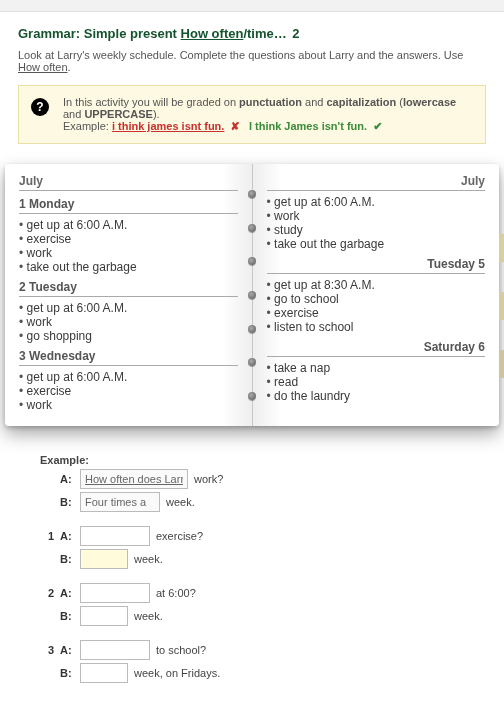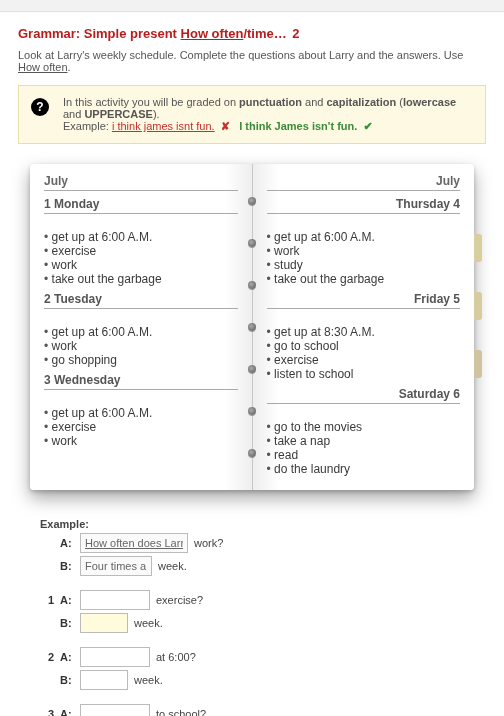--- a/index.html
+++ b/index.html
@@ -1,39 +1,39 @@
 <!DOCTYPE html>
 <html><head>
 <meta charset="utf-8">
 <style>
   * { box-sizing: border-box; }
   body { margin: 0; font-family: Arial, sans-serif; font-size: 12px; color: #333; background: #fff; }
   .page { width: 504px; min-height: 716px; background: #fff; padding: 0 0 20px 0; position: relative; }
   .topbar { height: 12px; background: #f2f2f2; border-bottom: 1px solid #e0e0e0; }
-  .title { color: #b91c1c; font-size: 13px; font-weight: bold; padding: 14px 18px 4px 18px; }
+  .title { color: #14532d; font-size: 13px; font-weight: bold; padding: 14px 18px 4px 18px; }
   .title .link { text-decoration: underline; }
   .dots { letter-spacing: 1px; }
   .intro { font-size: 11px; color: #555; padding: 4px 18px 12px 18px; }
   .intro .ul { text-decoration: underline; }
   .notice { margin: 0 18px; background: #fdf9e2; border: 1px solid #ecdfa5; padding: 10px 12px 10px 44px; position: relative; font-size: 11px; color: #555; }
   .notice .qmark { position: absolute; left: 12px; top: 12px; width: 18px; height: 18px; border-radius: 50%; background: #000; color: #fff; text-align: center; line-height: 18px; font-size: 12px; font-weight: bold; }
   .notice .bold { font-weight: bold; }
-  .notice .wrong { color: #c9302c; font-weight: normal; text-decoration: underline; text-align: center; }
+  .notice .wrong { color: #c9302c; font-weight: bold; text-decoration: underline; text-align: center; }
   .notice .xmark { color: #c9302c; font-weight: bold; }
   .notice .right { color: #3a8c3a; font-weight: bold; }
   .notice .check { color: #3a8c3a; font-weight: bold; }
   
-  .plannerwrap { margin: 20px auto 0 auto; width: 444px; position: relative; }
+  .plannerwrap { margin: 20px auto 0 auto; width: 494px; position: relative; }
   .planner { display: flex; background: #fff; border-radius: 4px; box-shadow: 0 8px 18px rgba(0,0,0,.35), 0 2px 4px rgba(0,0,0,.2); overflow: hidden; }
   .plannercol { flex: 1; padding: 10px 14px 14px 14px; position: relative; }
   .plannercol.left { border-right: 1px solid #c7c7c7; background: linear-gradient(to right, #fff 88%, #eee 100%); }
   .plannercol.right { background: linear-gradient(to right, #eee 0%, #fff 12%); }
   .monthrow { border-bottom: 1px solid #aaa; padding-bottom: 2px; margin-bottom: 4px; text-align: left; color: #666; font-weight: bold; font-size: 12px; }
   .monthrow.rt { text-align: right; }
-  .dayhdr { border-bottom: 1px solid #aaa; padding-bottom: 2px; margin-top: 6px; margin-bottom: 16px; color: #555; font-weight: bold; font-size: 12px; display: flex; justify-content: space-between; }
+  .dayhdr { border-bottom: 1px solid #aaa; padding-bottom: 2px; margin-top: 6px; margin-bottom: 4px; color: #555; font-weight: bold; font-size: 12px; display: flex; justify-content: space-between; }
   .dayhdr .n { }
   .dayhdr .d { }
   .items { font-family: "Comic Sans MS", cursive, Arial, sans-serif; font-size: 12px; color: #3a3a3a; }
   .items div::before { content: "• "; color: #555; }
   .rings { position: absolute; left: 50%; top: 10%; bottom: 10%; width: 8px; transform: translateX(-50%); display: flex; flex-direction: column; justify-content: space-between; }
   .ring { width: 8px; height: 8px; border-radius: 50%; background: radial-gradient(circle at 40% 40%, #aaa, #555); box-shadow: 0 1px 0 rgba(0,0,0,.3); }
   .tabs { position: absolute; right: -8px; top: 70px; display: flex; flex-direction: column; gap: 30px; }
   .tab { width: 8px; height: 28px; border-radius: 0 3px 3px 0; background: #d7cfa0; }
   .tab.t2{ background:#d7cba0;} .tab.t3{background:#d0c3a0;}
   
@@ -108,46 +108,41 @@
             <div class="items">
               <div>get up at 6:00 A.M.</div>
               <div>exercise</div>
               <div>work</div>
             </div>
           </div>
       </div>
       <div class="plannercol right">
         <div class="monthrow rt">July</div>
         <div id="rightdays">
-            <div class="dayhdr">
-              <span class="n"></span>
-              <span class="d">Thursday 4</span>
-            </div>
             <div class="items">
               <div>get up at 6:00 A.M.</div>
               <div>work</div>
               <div>study</div>
               <div>take out the garbage</div>
             </div>
             <div class="dayhdr">
               <span class="n"></span>
-              <span class="d">Friday 5</span>
+              <span class="d">Tuesday 5</span>
             </div>
             <div class="items">
               <div>get up at 8:30 A.M.</div>
               <div>go to school</div>
               <div>exercise</div>
               <div>listen to school</div>
             </div>
             <div class="dayhdr">
               <span class="n"></span>
               <span class="d">Saturday 6</span>
             </div>
             <div class="items">
-              <div>go to the movies</div>
             </div>
             <div class="items">
               <div>take a nap</div>
               <div>read</div>
               <div>do the laundry</div>
             </div>
           </div>
       </div>
       <div class="rings">
         <div class="ring"></div>
@@ -171,21 +166,21 @@
       <div class="exlabel">Example:</div>
       <div class="row">
         <span class="num"></span>
         <span class="ab">A:</span>
         <input class="input given" style="width: 108px; text-decoration: underline;" readonly="" value="How often does Larry">
         <span class="tail">work?</span>
       </div>
       <div class="row">
         <span class="num"></span>
         <span class="ab">B:</span>
-        <input class="input given" style="width: 72px;" readonly="" value="Four times a">
+        <input class="input given" style="width: 80px;" readonly="" value="Four times a">
         <span class="tail">week.</span>
       </div>
     </div>
     <div id="qs">
         <div class="pair">
           <div class="row">
             <span class="num">1</span>
             <span class="ab">A:</span>
             <input class="input" style="width: 70px;">
             <span class="tail">exercise?</span>

